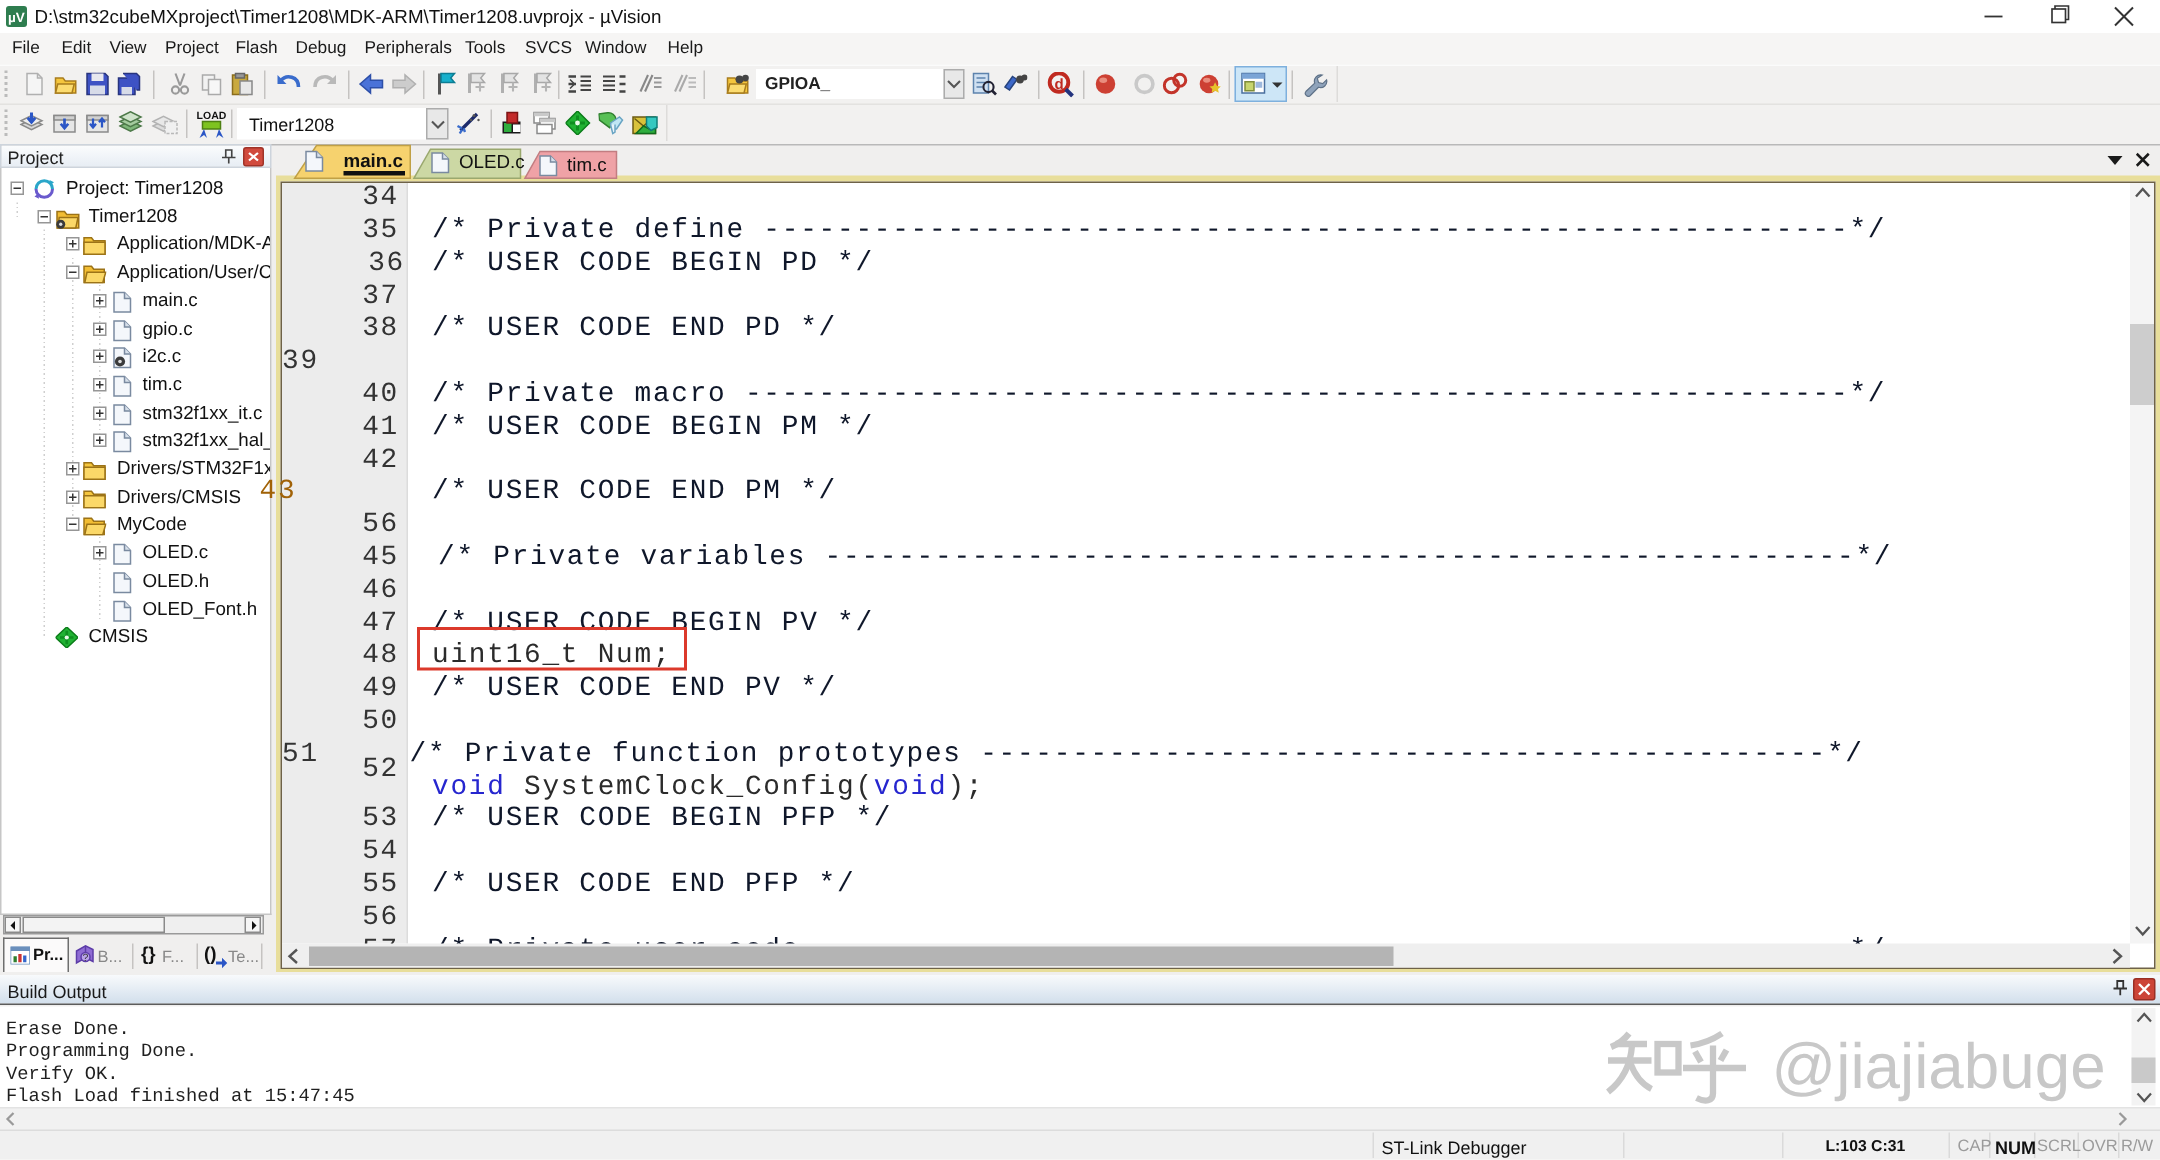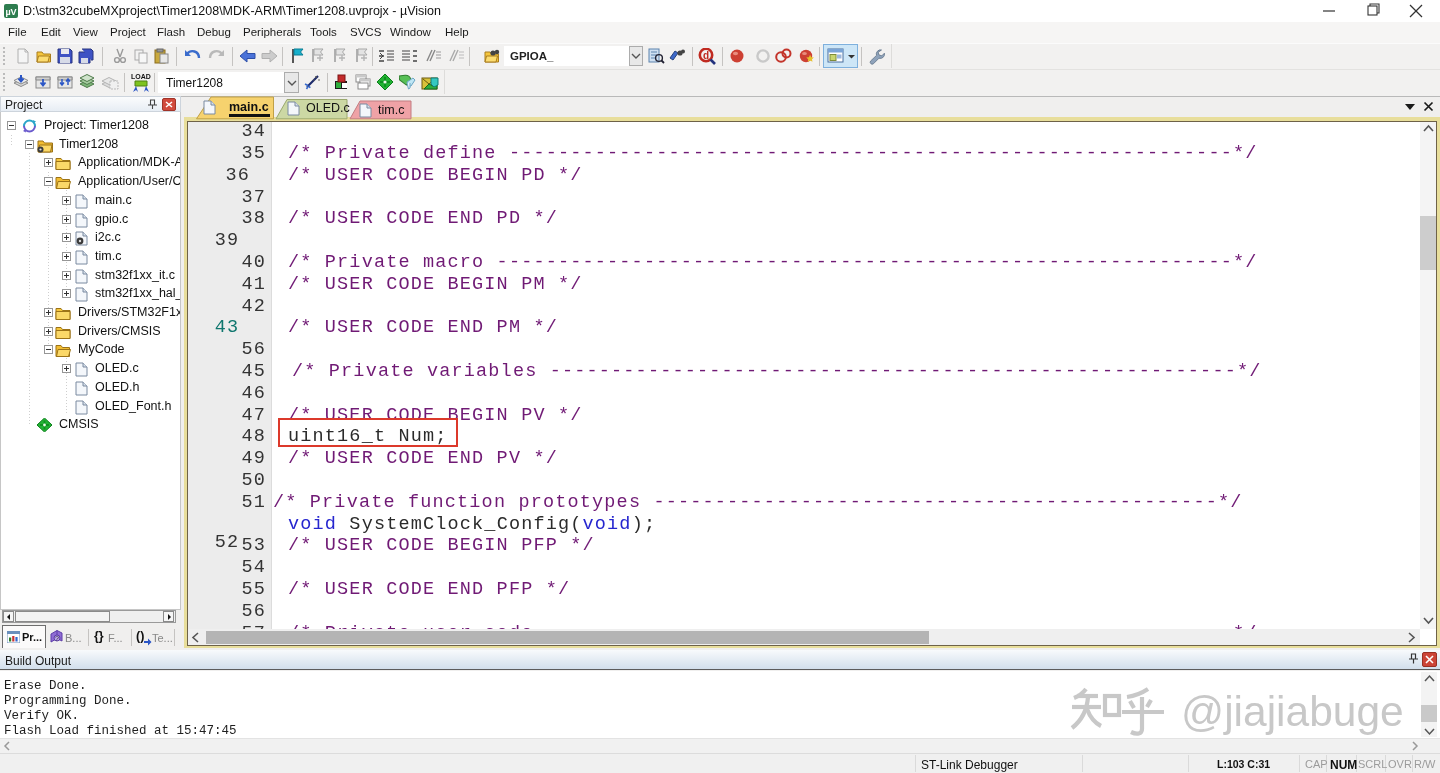--- a/index.html
+++ b/index.html
@@ -3,21 +3,21 @@
 <style>
 *{margin:0;padding:0;box-sizing:border-box}
 html,body{width:1440px;height:773px;overflow:hidden}
 body{position:relative;background:#f0efee;font-family:"Liberation Sans",sans-serif}
 .a{position:absolute}
 .mono{font-family:"Liberation Mono",monospace}
 .mi{position:absolute;top:26px;font-size:11.5px;color:#1a1a1a}
 .trow{position:absolute;font-size:12.5px;color:#111;white-space:nowrap}
 .ebox{position:absolute;width:9px;height:9px;background:#fff;border:1px solid #969696}
 .cl{position:absolute;white-space:pre;font-family:Liberation Mono, monospace;font-size:18.5px;letter-spacing:1.17px}
-.green{color:#701a75}.dark{color:#2b2b2b}.blue{color:#2626cf}
+.green{color:#0f172a}.dark{color:#2b2b2b}.blue{color:#2626cf}
 .gray{color:#9b9b9b}
 .sb{position:absolute;font-size:12px;top:758px}
 </style></head><body>
 <div class="a" style="left:0;top:0;width:1440px;height:22px;background:#fff"></div>
 <svg style="position:absolute;left:4px;top:4px" width="14" height="14">
     <rect width="14" height="14" rx="2" fill="#2e7d4f"></rect>
     <text x="7" y="10.5" font-size="9" font-weight="bold" fill="#fff" text-anchor="middle" font-family="Liberation Sans">µV</text>
   </svg>
 <div class="a" style="left:23px;top:4px;font-size:12.5px;color:#111">D:\stm32cubeMXproject\Timer1208\MDK-ARM\Timer1208.uvprojx - µVision</div>
 <svg style="position:absolute;left:1316px;top:0px" width="124" height="22">
@@ -498,47 +498,47 @@
 <div class="a" style="left:378px;top:103px;font-size:12.5px;color:#111">tim.c</div>
 <svg style="position:absolute;left:1404px;top:103px" width="12" height="9">
     <path d="M1 1 h10 l-5 6 z" fill="#1a1a1a"></path>
   </svg>
 <svg style="position:absolute;left:1423px;top:101px" width="11" height="11">
     <path d="M1.5 1.5 l8 8 M9.5 1.5 L1.5 9.5" stroke="#1a1a1a" stroke-width="1.7"></path>
   </svg>
 <div class="cl" style="left:188px;top:121.2px;width:78px;text-align:right;color:#333">34</div>
 <div class="cl" style="left:188px;top:143.0px;width:78px;text-align:right;color:#333">35</div>
 <div class="cl green" style="left:288px;top:143.0px">/* Private define -----------------------------------------------------------*/</div>
-<div class="cl" style="left:172px;top:164.8px;width:78px;text-align:right;color:#333">36</div>
+<div class="cl" style="left:192px;top:164.8px;width:78px;text-align:right;color:#333">36</div>
 <div class="cl green" style="left:288px;top:164.8px">/* USER CODE BEGIN PD */</div>
 <div class="cl" style="left:188px;top:186.6px;width:78px;text-align:right;color:#333">37</div>
 <div class="cl" style="left:188px;top:208.4px;width:78px;text-align:right;color:#333">38</div>
 <div class="cl green" style="left:288px;top:208.4px">/* USER CODE END PD */</div>
-<div class="cl" style="left:188px;top:230.2px;width:78px;text-align:center;color:#333">39</div>
+<div class="cl" style="left:188px;top:230.2px;width:78px;text-align:left;color:#333">39</div>
 <div class="cl" style="left:188px;top:252.0px;width:78px;text-align:right;color:#333">40</div>
 <div class="cl green" style="left:288px;top:252.0px">/* Private macro ------------------------------------------------------------*/</div>
 <div class="cl" style="left:188px;top:273.8px;width:78px;text-align:right;color:#333">41</div>
 <div class="cl green" style="left:288px;top:273.8px">/* USER CODE BEGIN PM */</div>
 <div class="cl" style="left:188px;top:295.6px;width:78px;text-align:right;color:#333">42</div>
-<div class="cl" style="left:188px;top:317.4px;width:78px;text-align:center;color:#0f766e">43</div>
+<div class="cl" style="left:173px;top:317.4px;width:78px;text-align:left;color:#a16207">43</div>
 <div class="cl green" style="left:288px;top:317.4px">/* USER CODE END PM */</div>
 <div class="cl" style="left:188px;top:339.2px;width:78px;text-align:right;color:#333">56</div>
 <div class="cl" style="left:188px;top:361.0px;width:78px;text-align:right;color:#333">45</div>
 <div class="cl green" style="left:292px;top:361.0px">/* Private variables --------------------------------------------------------*/</div>
 <div class="cl" style="left:188px;top:382.8px;width:78px;text-align:right;color:#333">46</div>
 <div class="cl" style="left:188px;top:404.6px;width:78px;text-align:right;color:#333">47</div>
 <div class="cl green" style="left:288px;top:404.6px">/* USER CODE BEGIN PV */</div>
 <div class="cl" style="left:188px;top:426.4px;width:78px;text-align:right;color:#333">48</div>
 <div class="cl dark" style="left:288px;top:426.4px">uint16_t Num;</div>
 <div class="cl" style="left:188px;top:448.2px;width:78px;text-align:right;color:#333">49</div>
 <div class="cl green" style="left:288px;top:448.2px">/* USER CODE END PV */</div>
 <div class="cl" style="left:188px;top:470.0px;width:78px;text-align:right;color:#333">50</div>
-<div class="cl" style="left:188px;top:491.8px;width:78px;text-align:right;color:#333">51</div>
+<div class="cl" style="left:188px;top:491.8px;width:78px;text-align:left;color:#333">51</div>
 <div class="cl green" style="left:273px;top:491.8px">/* Private function prototypes ----------------------------------------------*/</div>
-<div class="cl" style="left:188px;top:532px;width:78px;text-align:center;color:#333">52</div>
+<div class="cl" style="left:188px;top:502px;width:78px;text-align:right;color:#333">52</div>
 <div class="cl" style="left:288px;top:513.6px"><span class="blue">void</span><span class="dark"> SystemClock_Config(</span><span class="blue">void</span><span class="dark">);</span></div>
 <div class="cl" style="left:188px;top:535.4px;width:78px;text-align:right;color:#333">53</div>
 <div class="cl green" style="left:288px;top:535.4px">/* USER CODE BEGIN PFP */</div>
 <div class="cl" style="left:188px;top:557.2px;width:78px;text-align:right;color:#333">54</div>
 <div class="cl" style="left:188px;top:579.0px;width:78px;text-align:right;color:#333">55</div>
 <div class="cl green" style="left:288px;top:579.0px">/* USER CODE END PFP */</div>
 <div class="cl" style="left:188px;top:600.8px;width:78px;text-align:right;color:#333">56</div>
 <div class="cl" style="left:188px;top:622.6px;width:78px;text-align:right;color:#333">57</div>
 <div class="cl green" style="left:288px;top:622.6px">/* Private user code                                                         */</div>
 <div class="a" style="left:278px;top:418px;width:180px;height:29px;border:2px solid #dc392b"></div>

